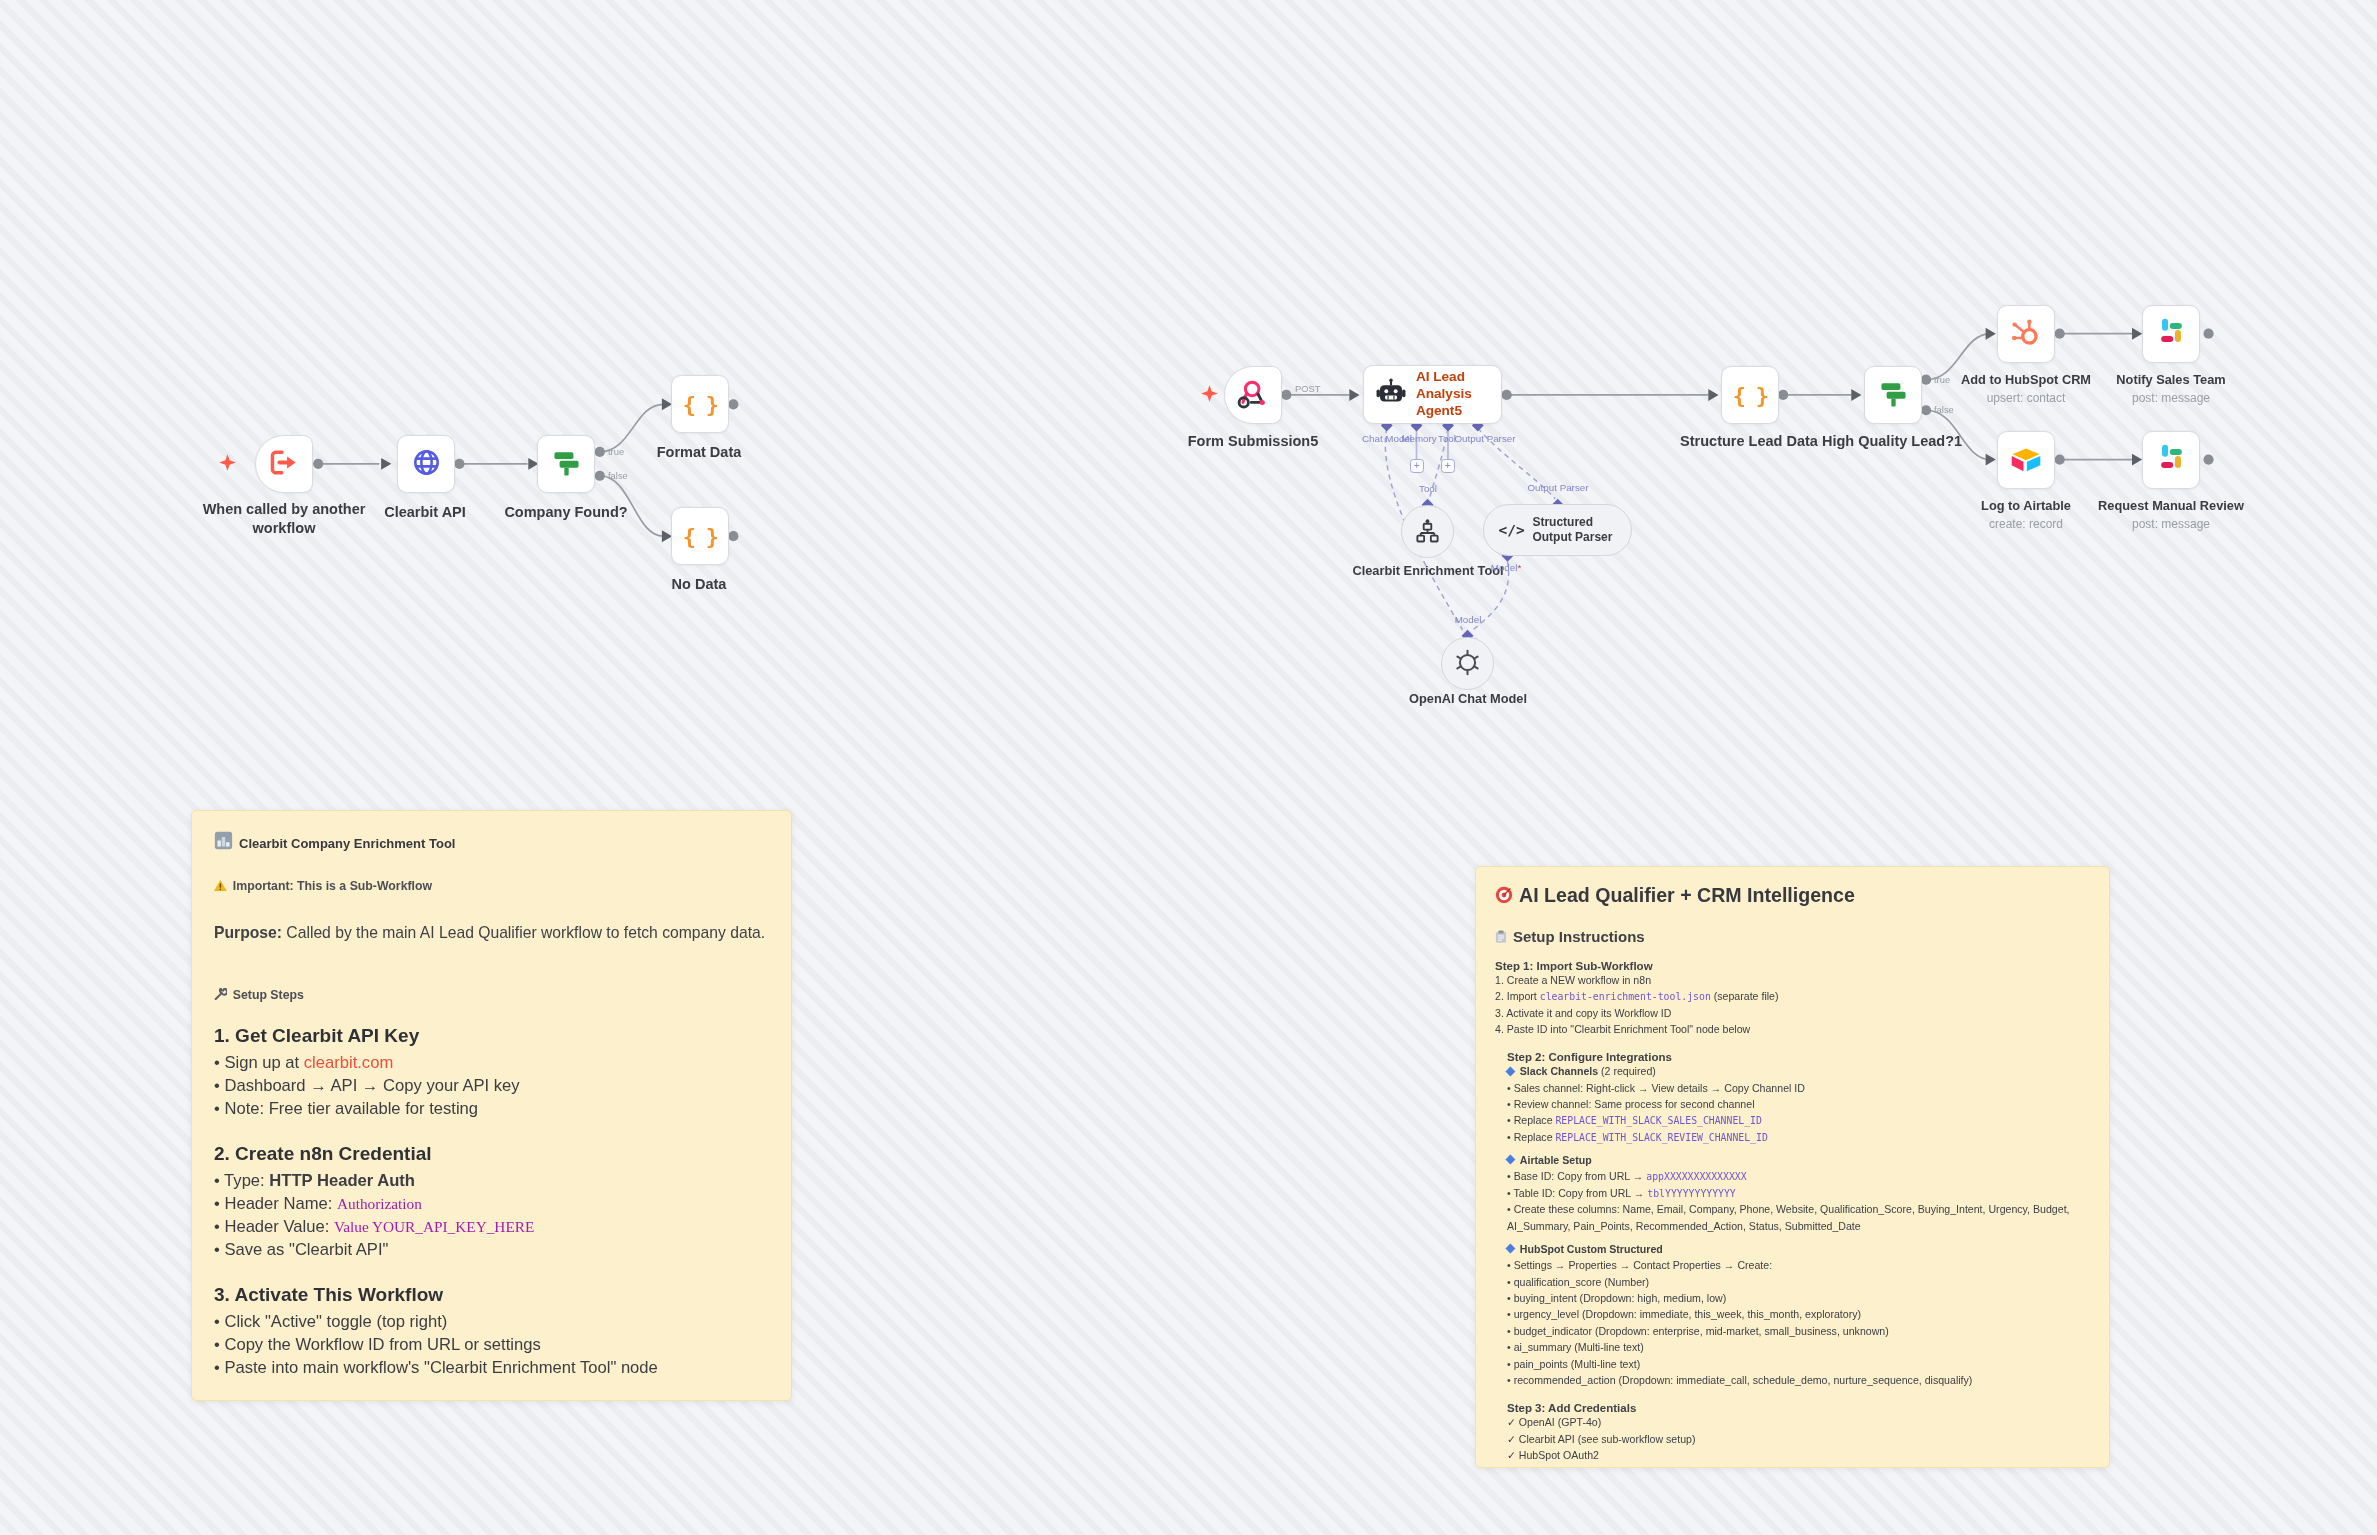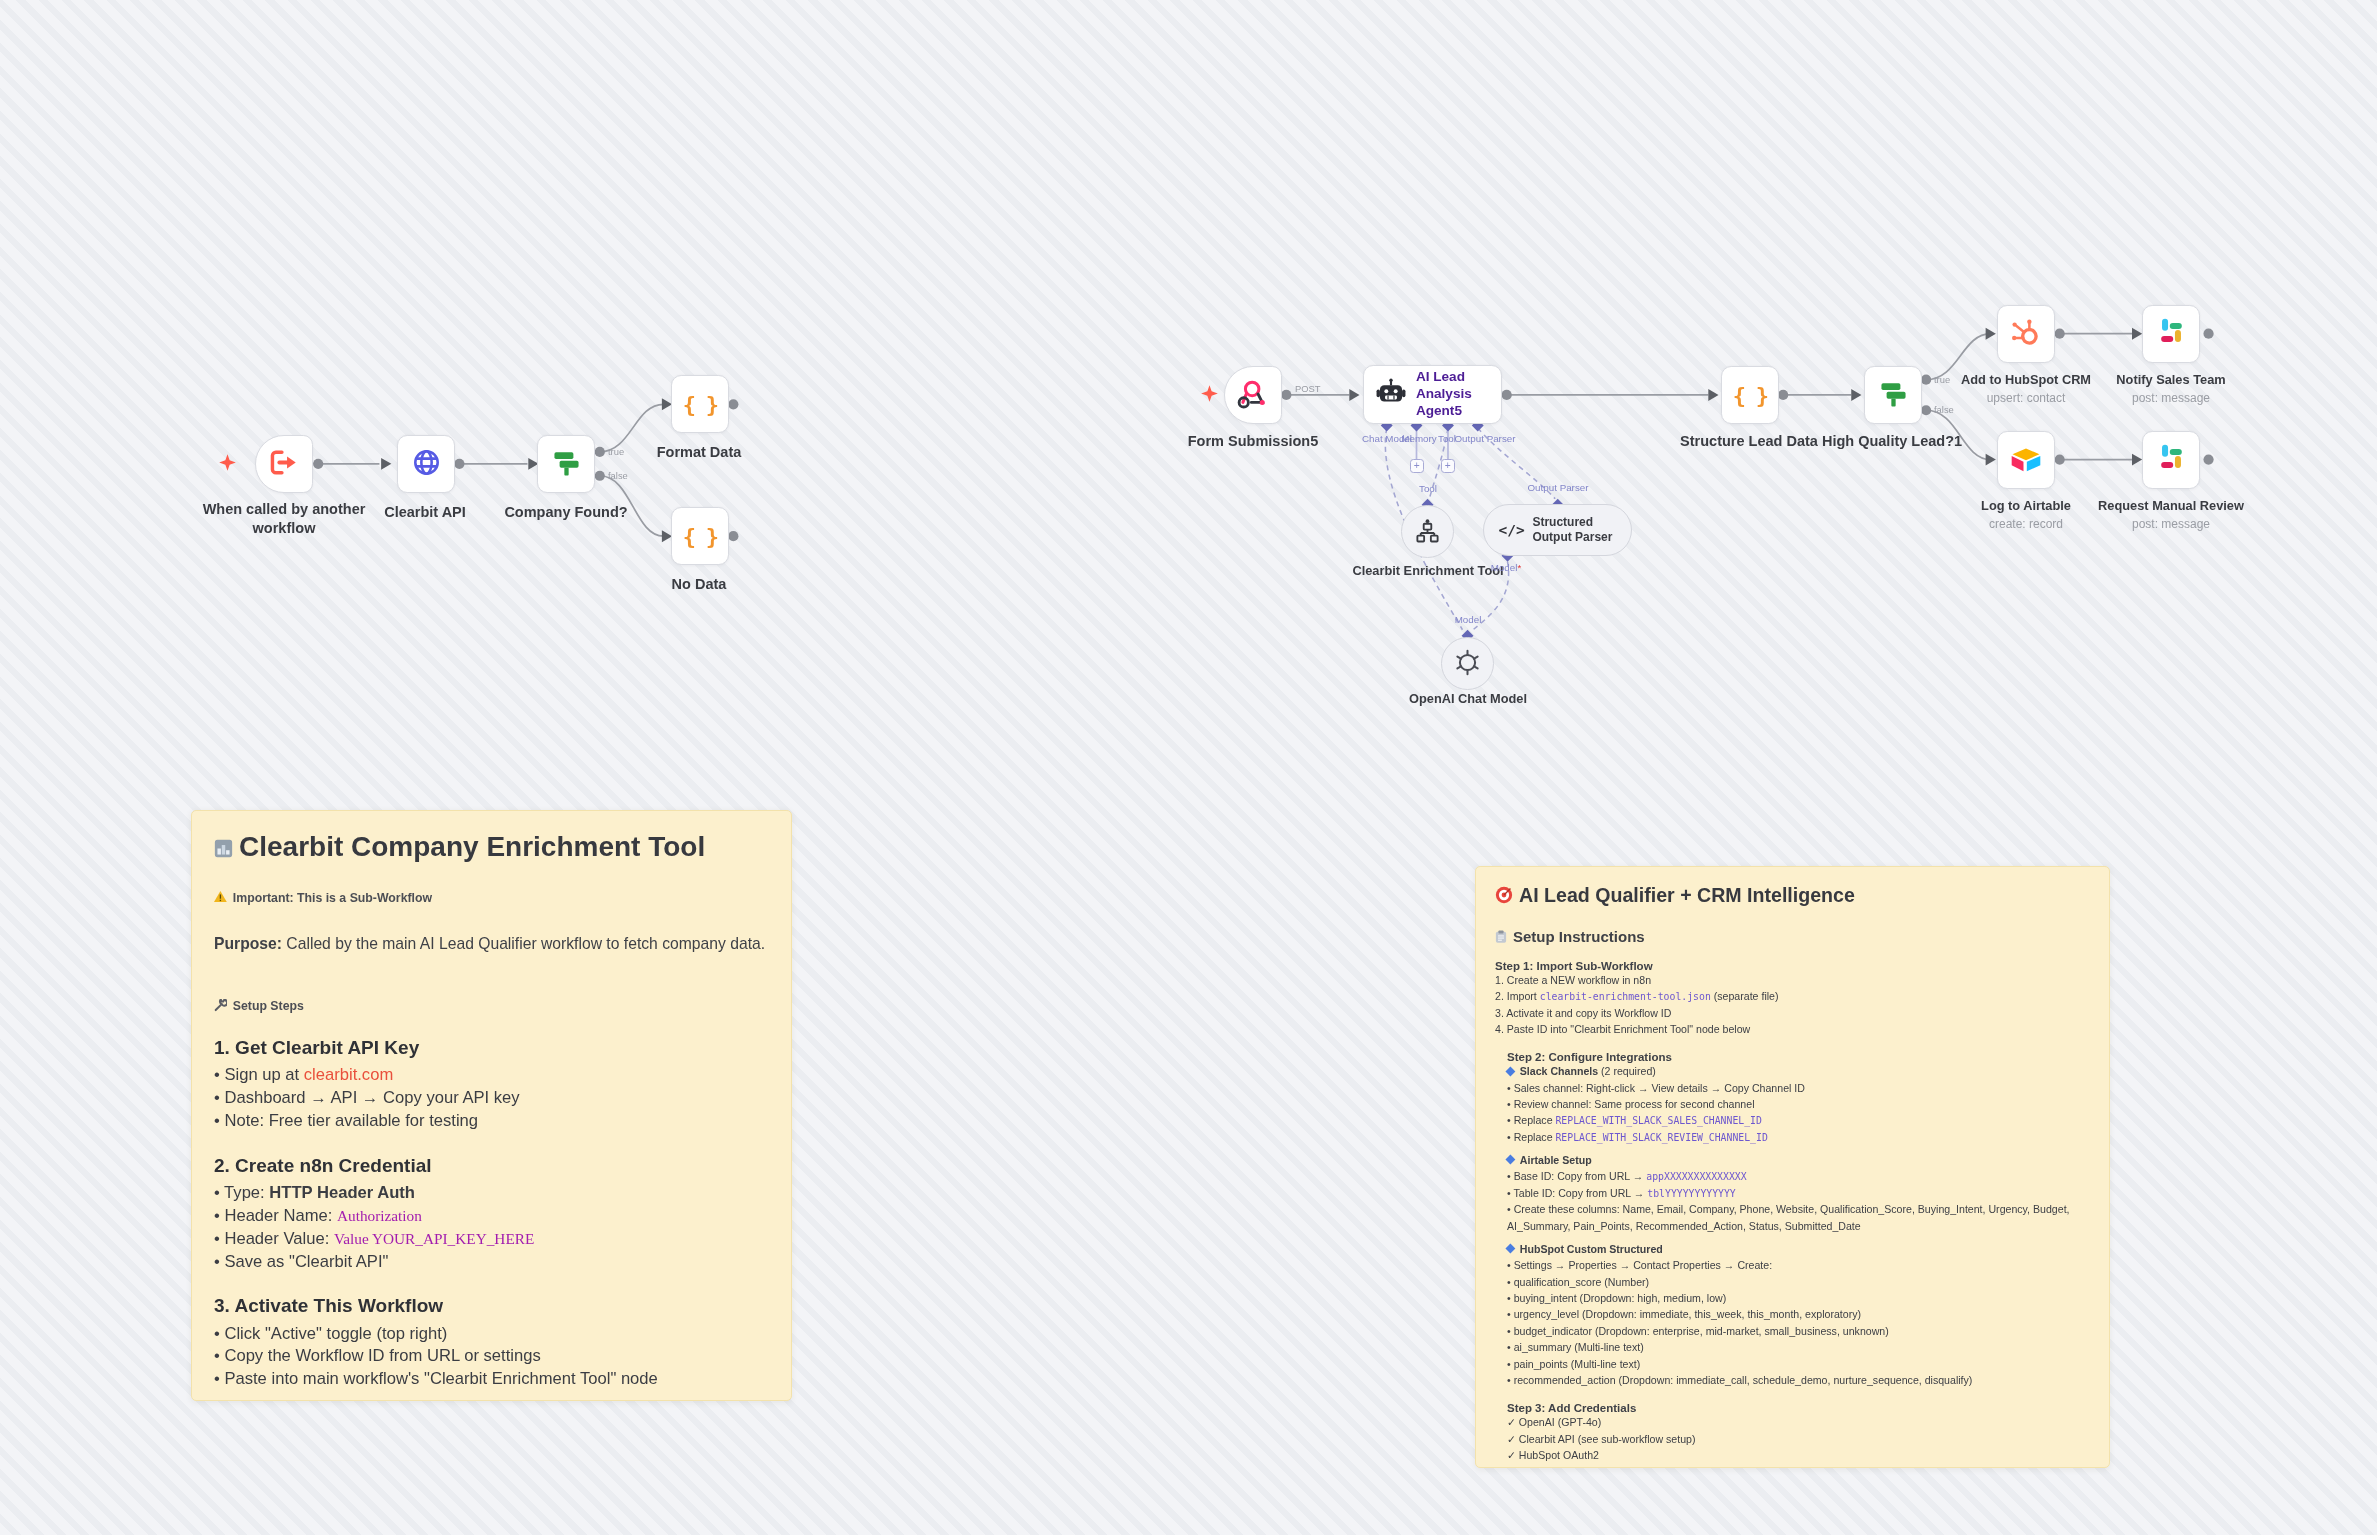--- a/index.html
+++ b/index.html
@@ -7,21 +7,21 @@
        font-family:"Liberation Sans",sans-serif;
        background:repeating-linear-gradient(45deg,#f3f4f7 0 9.4px,#ebedf1 9.4px 16px);}
   #canvas{position:absolute;inset:0;}
   svg.layer{position:absolute;left:0;top:0;pointer-events:none;}
 
   .node{position:absolute;width:58px;height:58px;background:#fff;border:1.7px solid #d9dbe1;
         border-radius:10.2px;display:flex;align-items:center;justify-content:center;
         box-shadow:0 0.9px 2.6px rgba(40,40,60,.05);box-sizing:border-box;}
   .trigger{border-radius:31px 10.2px 10.2px 31px;}
   .wide{width:139px;height:59px;justify-content:flex-start;padding-left:10.2px;gap:7.7px;}
-  .agent-title{font-size:13.6px;font-weight:700;line-height:1.25;color:#4c1d95;width:88px;}
+  .agent-title{font-size:13.6px;font-weight:700;line-height:1.25;color:#c2410c;width:88px;}
   .circle-node{position:absolute;width:53px;height:53px;border-radius:50%;background:#f1f2f6;
         border:1.7px solid #d4d6dd;display:flex;align-items:center;justify-content:center;box-sizing:border-box;}
   .pill{position:absolute;width:149px;height:52px;border-radius:26px;background:#f1f2f6;
         border:1.7px solid #d4d6dd;display:flex;align-items:center;gap:7.7px;padding-left:14.5px;box-sizing:border-box;}
   .pill-title{font-size:12px;font-weight:700;line-height:1.25;color:#3a3c42;width:94px;}
 
   .nlabel{position:absolute;transform:translateX(-50%);text-align:center;
           font-size:14.5px;font-weight:600;color:#3a3c42;white-space:nowrap;}
   .nlabel.wrap{white-space:normal;width:179px;line-height:1.3;}
   .nlabel.sm{font-size:12.8px;}
@@ -36,21 +36,21 @@
 
   .bracket-icon{font-weight:700;color:#f2952d;font-size:22px;font-family:"DejaVu Sans Mono",monospace;letter-spacing:-1.7px;}
   .code-icon{font-weight:700;color:#33353b;font-size:14.5px;font-family:"DejaVu Sans Mono",monospace;}
 
   .sticky{position:absolute;background:#fcf0cd;border:0.9px solid #f3e2ab;border-radius:5.1px;
           box-shadow:0 1.7px 6.8px rgba(60,60,40,.08);box-sizing:border-box;overflow:hidden;}
   .ico{display:inline-block;vertical-align:-1.7px;margin-right:6px;}
 
   
   #sticky-left{left:191px;top:810px;width:601px;height:591px;padding:20.4px 22px;color:#3f4147;}
-  .ls-h1{font-size:28px;font-weight:700;color:#37393f;}
+  .ls-h1{font-size:13px;font-weight:700;color:#37393f;}
   .ls-warn{font-size:12.3px;font-weight:700;color:#4c4e54;margin-top:25.5px;}
   .ls-purpose{font-size:15.7px;margin-top:29px;}
   .ls-sec{font-size:12.3px;font-weight:700;color:#4c4e54;margin-top:46px;}
   .ls-h2{font-size:19px;font-weight:700;color:#2f3136;margin:22px 0 5.1px 0;}
   .ls-li{font-size:16.6px;line-height:1.38;color:#3b3d43;}
   .ls-link{color:#e9503c;}
   .ls-mono{font-family:Liberation Serif, serif;font-size:15.3px;color:#a21caf;}
 
   
   #sticky-right{left:1475px;top:866px;width:635px;height:602px;padding:17px 19px;color:#3f4147;}

